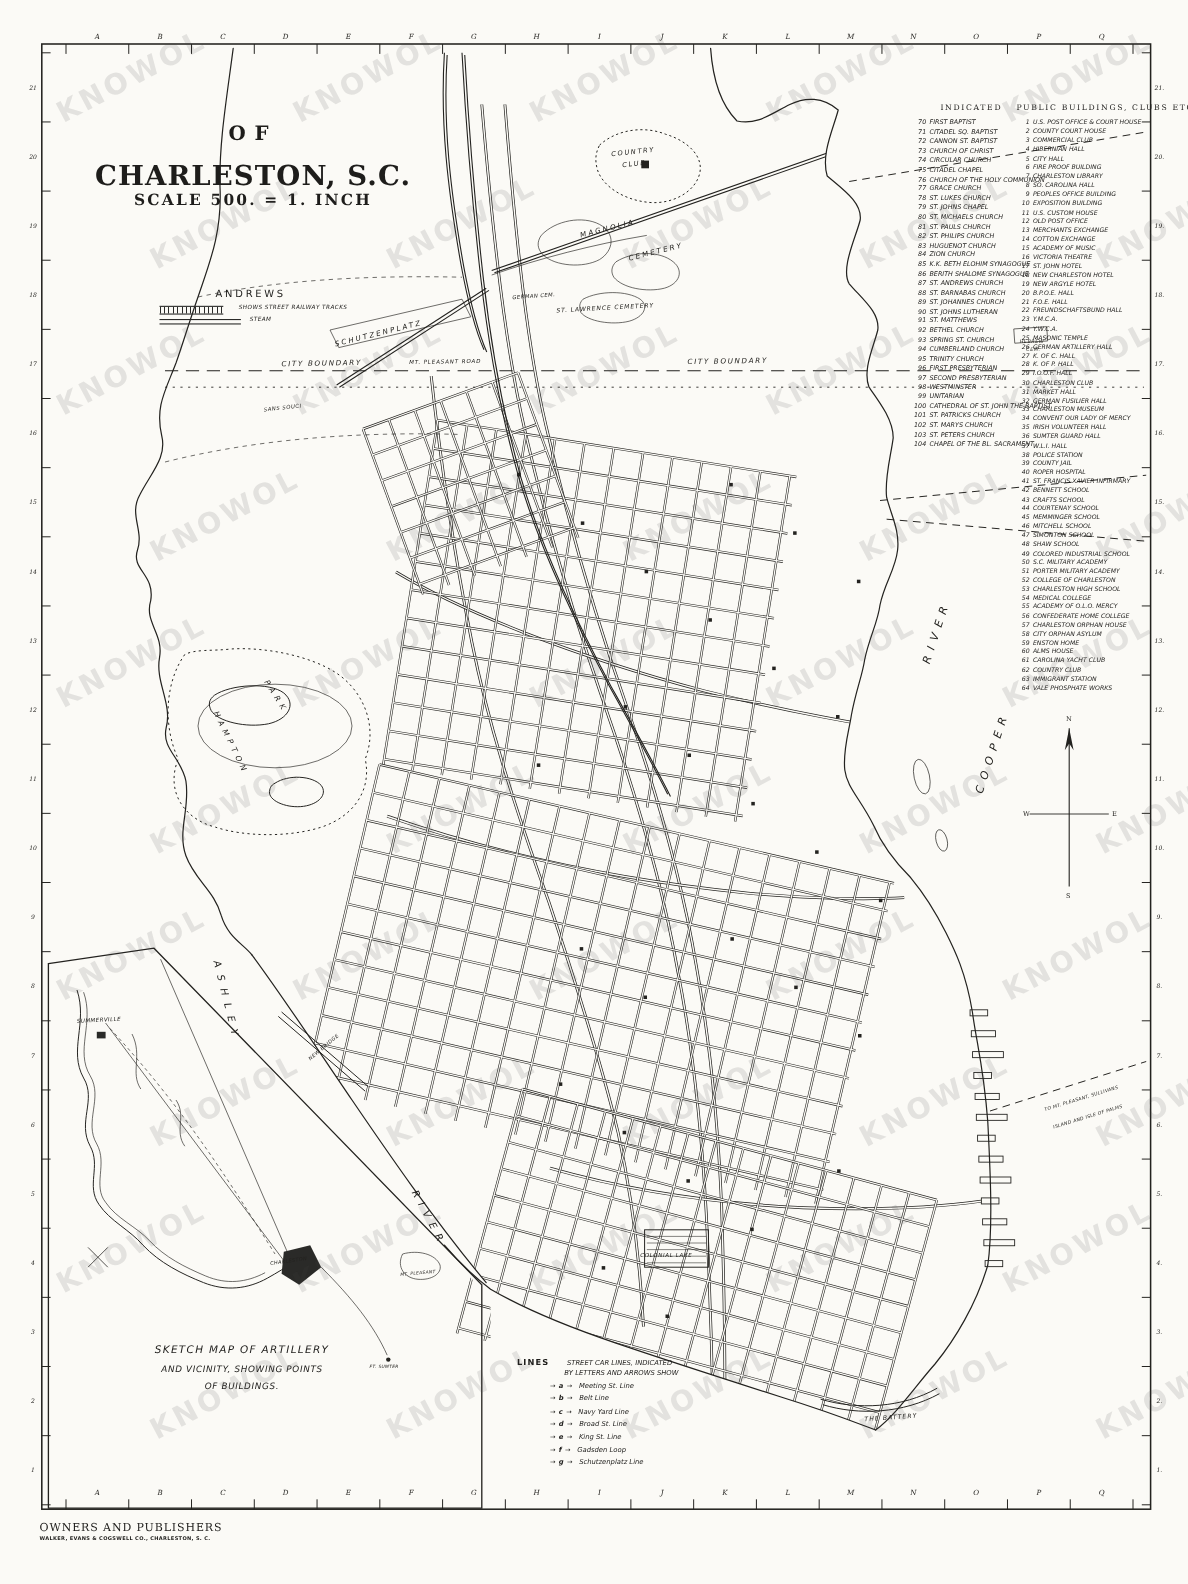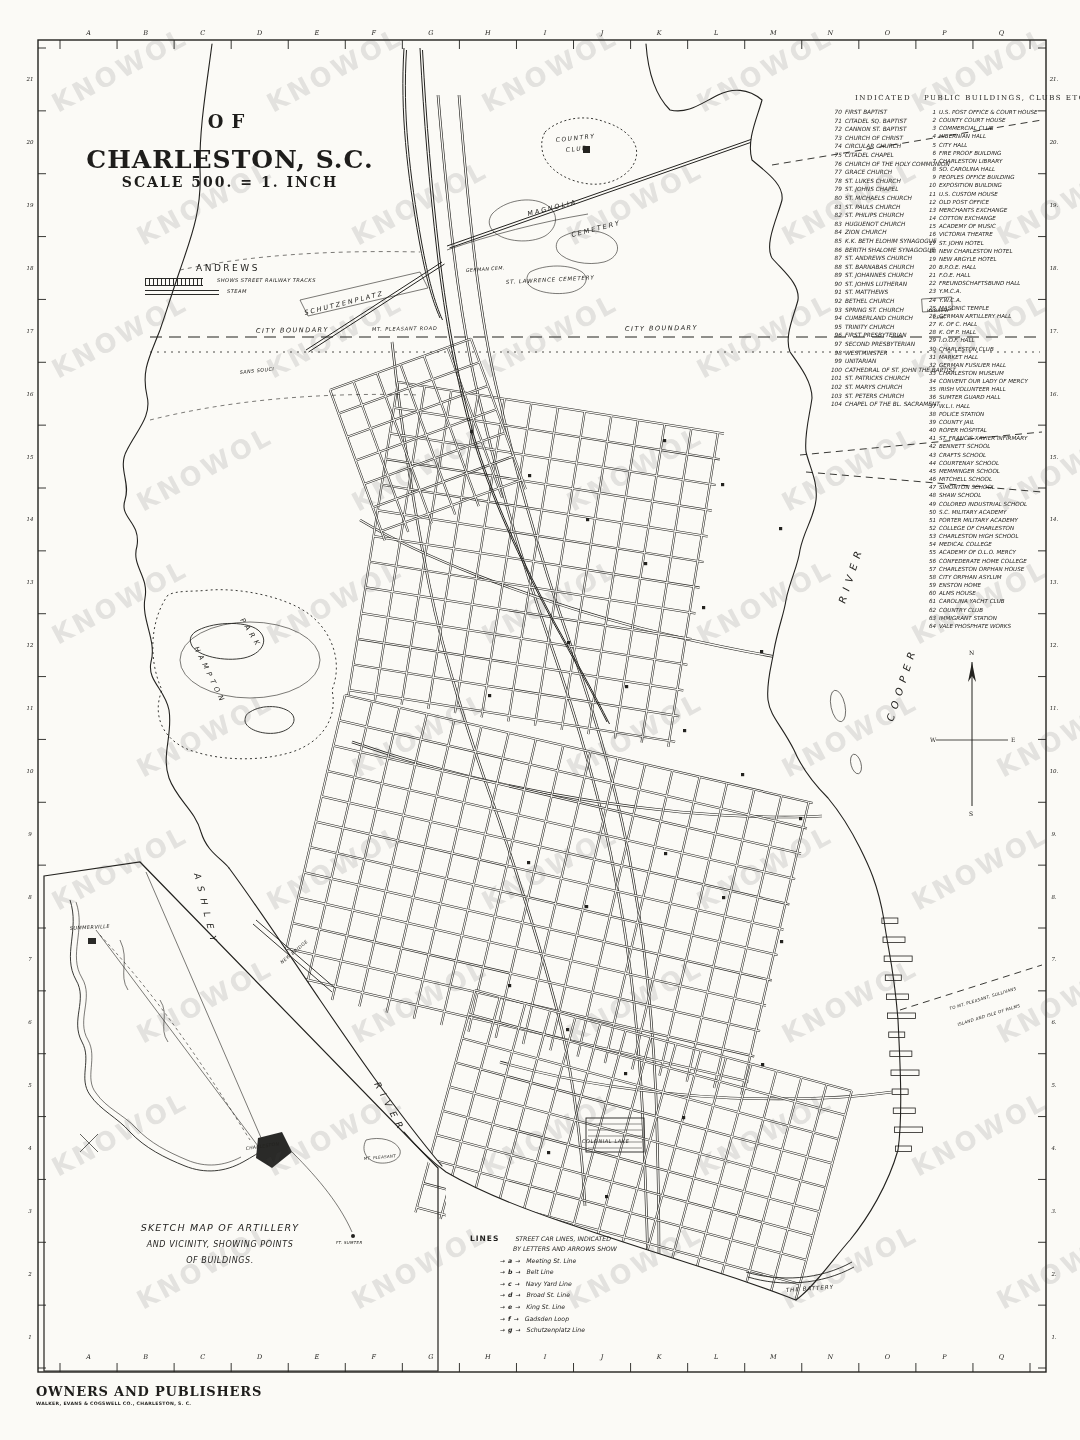--- a/index.html
+++ b/index.html
@@ -48,21 +48,21 @@
   .nlabel{margin-left:6px;}
 
   
   .inset-caption{left:88px;top:1222px;width:264px;text-align:center;font-style:italic;}
   .ic1{font-size:9.5px;letter-spacing:1.2px;}
   .ic2{font-size:8px;margin-top:7px;letter-spacing:.6px;}
   .ic3{font-size:8px;margin-top:7px;letter-spacing:.6px;}
 
   
   .publisher{left:36px;top:1384px;}
-  .pub1{font-family:"DejaVu Serif",serif;font-weight:bold;font-size:13px;letter-spacing:.8px;}
+  .pub1{font-family:"DejaVu Serif",serif;font-weight:normal;font-size:10px;letter-spacing:.8px;}
   .pub2{font-size:4.6px;margin-top:2px;font-weight:bold;letter-spacing:.3px;}
 
   .road{fill:none;stroke:#23221f;stroke-width:2.6;}
   .roadw{fill:none;stroke:#fbfaf6;stroke-width:1.3;}
   .rail{fill:none;stroke:#23221f;stroke-width:1;}
   .coast{fill:none;stroke:#23221f;stroke-width:1.1;stroke-linecap:round;}
   .waterfill{fill:#fbfaf6;stroke:none;}
   .feat{fill:none;stroke:#23221f;stroke-width:0.9;}
   .featThin{fill:none;stroke:#23221f;stroke-width:0.6;}
   .dashy{fill:none;stroke:#23221f;stroke-width:0.9;stroke-dasharray:7 5;}

